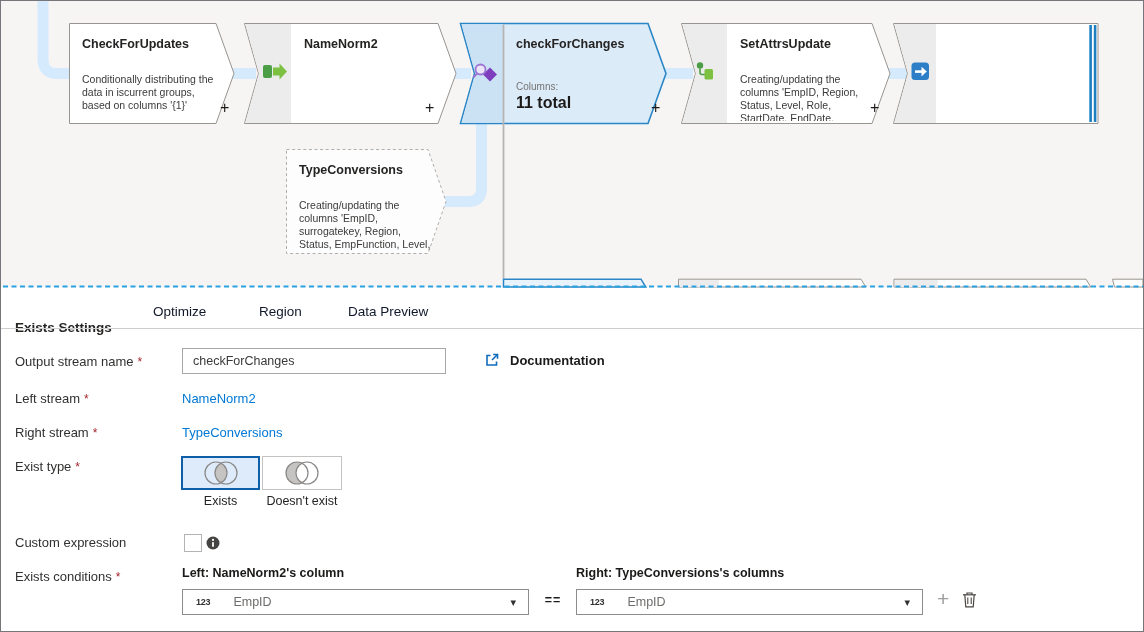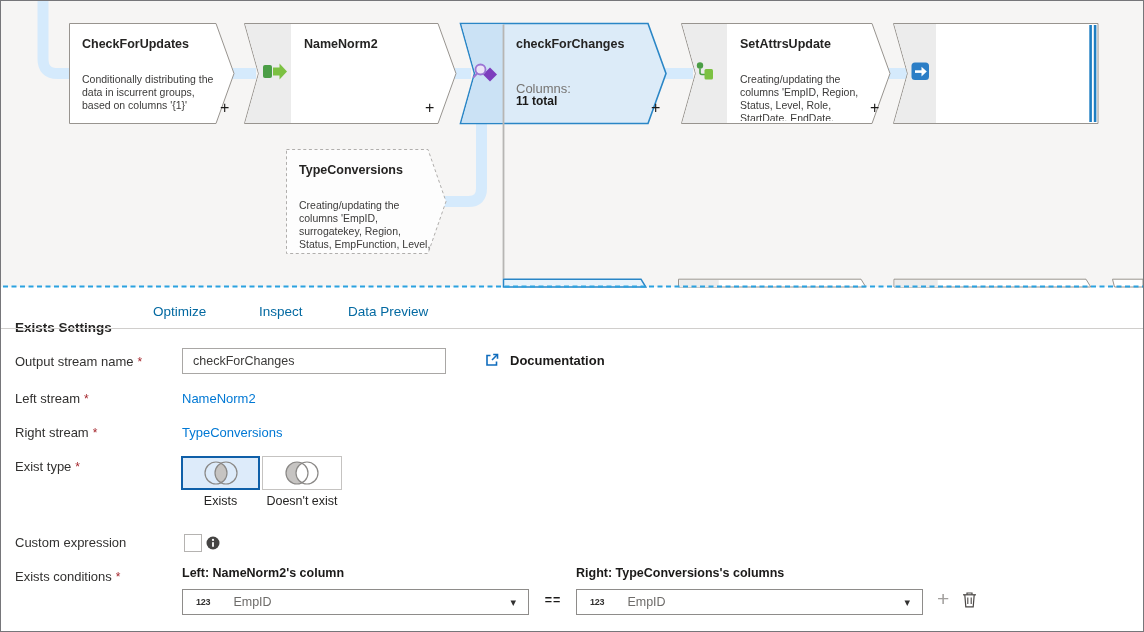--- a/index.html
+++ b/index.html
@@ -2,26 +2,26 @@
 <html><head>
 <meta charset="utf-8">
 <style>
   html,body{margin:0;padding:0;background:#e8e8e8;font-family:"Liberation Sans","DejaVu Sans",sans-serif;}
   .screen{position:relative;width:1144px;height:632px;background:#ffffff;border:1px solid #76767a;box-sizing:border-box;overflow:hidden;}
   .diagram-bg{position:absolute;left:0;top:0;width:1142px;height:286px;background:#f6f5f4;}
   svg.canvas{position:absolute;left:0;top:0;}
   .node{position:absolute;}
   .nd-title{position:absolute;font-size:12.5px;font-weight:600;color:#252423;white-space:nowrap;}
   .nd-desc{position:absolute;font-size:10.5px;line-height:13px;color:#3b3a39;overflow:hidden;overflow-wrap:break-word;}
-  .nd-cols-label{position:absolute;font-size:13px;color:#767472;}
-  .nd-cols-value{position:absolute;font-size:12px;font-weight:700;color:#1b1a19;}
+  .nd-cols-label{position:absolute;font-size:10px;color:#767472;}
+  .nd-cols-value{position:absolute;font-size:16px;font-weight:700;color:#1b1a19;}
   .nd-plus{position:absolute;font-size:16px;font-weight:400;color:#1b1a19;cursor:pointer;}
   .collapse-dash{position:absolute;left:1107px;top:288px;width:18px;height:3px;background:#1b1a19;cursor:pointer;}
   .panel{position:absolute;left:0;top:287px;width:1142px;height:344px;background:#ffffff;}
-  .tab{position:absolute;top:16px;font-size:13.5px;color:#0369a1;cursor:pointer;white-space:nowrap;}
+  .tab{position:absolute;top:16px;font-size:13.5px;color:#0f172a;cursor:pointer;white-space:nowrap;}
   .tab.active{color:#252423;font-weight:600;margin-top:16px;}
   .tab-sep{position:absolute;left:0;top:40px;width:1142px;height:1px;background:#d0cecc;}
   .flabel{position:absolute;left:14px;font-size:13px;color:#323130;white-space:nowrap;}
   .req{color:#a4262c;margin-left:4px;font-size:12px;}
   .txt{position:absolute;left:181px;top:60px;width:264px;height:26px;border:1px solid #a9a7a5;box-sizing:border-box;padding:0 10px;font-family:"Liberation Sans",sans-serif;font-size:12.5px;color:#3b3a39;background:#fff;}
   .doc-ico{position:absolute;left:483px;top:64px;width:16px;height:16px;}
   .doc-link{position:absolute;left:509px;top:65px;font-size:13px;font-weight:600;color:#1b1a19;cursor:pointer;}
   .slink{position:absolute;left:181px;font-size:13px;color:#0078d4;cursor:pointer;}
   .vbtn{position:absolute;width:79px;height:34px;box-sizing:border-box;background:#fff;border:1px solid #c5c3c1;display:flex;align-items:center;justify-content:center;cursor:pointer;}
   .vbtn.sel{background:#ddebfa;border:2.4px solid #0f5fa8;}
@@ -132,21 +132,21 @@
     <div class="nd-title" style="left:13px;top:14px;">TypeConversions</div>
     <div class="nd-desc" style="left:13px;top:50px;width:132px;height:52px;">Creating/updating the columns 'EmpID, surrogatekey, Region, Status, EmpFunction, Level, Role, StartDate, EndDate,</div>
   </div>
 
   <div class="collapse-dash"></div>
 
   <div class="panel">
 
     <span class="tab active" style="left:14px;">Exists Settings</span>
     <span class="tab" style="left:152px;">Optimize</span>
-    <span class="tab" style="left:258px;">Inspect</span>
+    <span class="tab" style="left:258px;">Region</span>
     <span class="tab" style="left:347px;">Data Preview</span>
     <div class="tab-sep"></div>
 
     <span class="flabel" style="top:66px;"><span>Output stream name</span><span class="req">*</span></span>
     <input class="txt" type="text" value="checkForChanges" style="">
     <svg class="doc-ico" viewBox="0 0 16 16">
       <path d="M6.5,3.5 H3 V13 H12.5 V9.5" fill="none" stroke="#0f6cbd" stroke-width="1.6"></path>
       <path d="M8,8 L13.2,2.8" fill="none" stroke="#0f6cbd" stroke-width="1.6"></path>
       <path d="M9.2,2.5 H13.5 V6.8" fill="none" stroke="#0f6cbd" stroke-width="1.6"></path>
     </svg>

